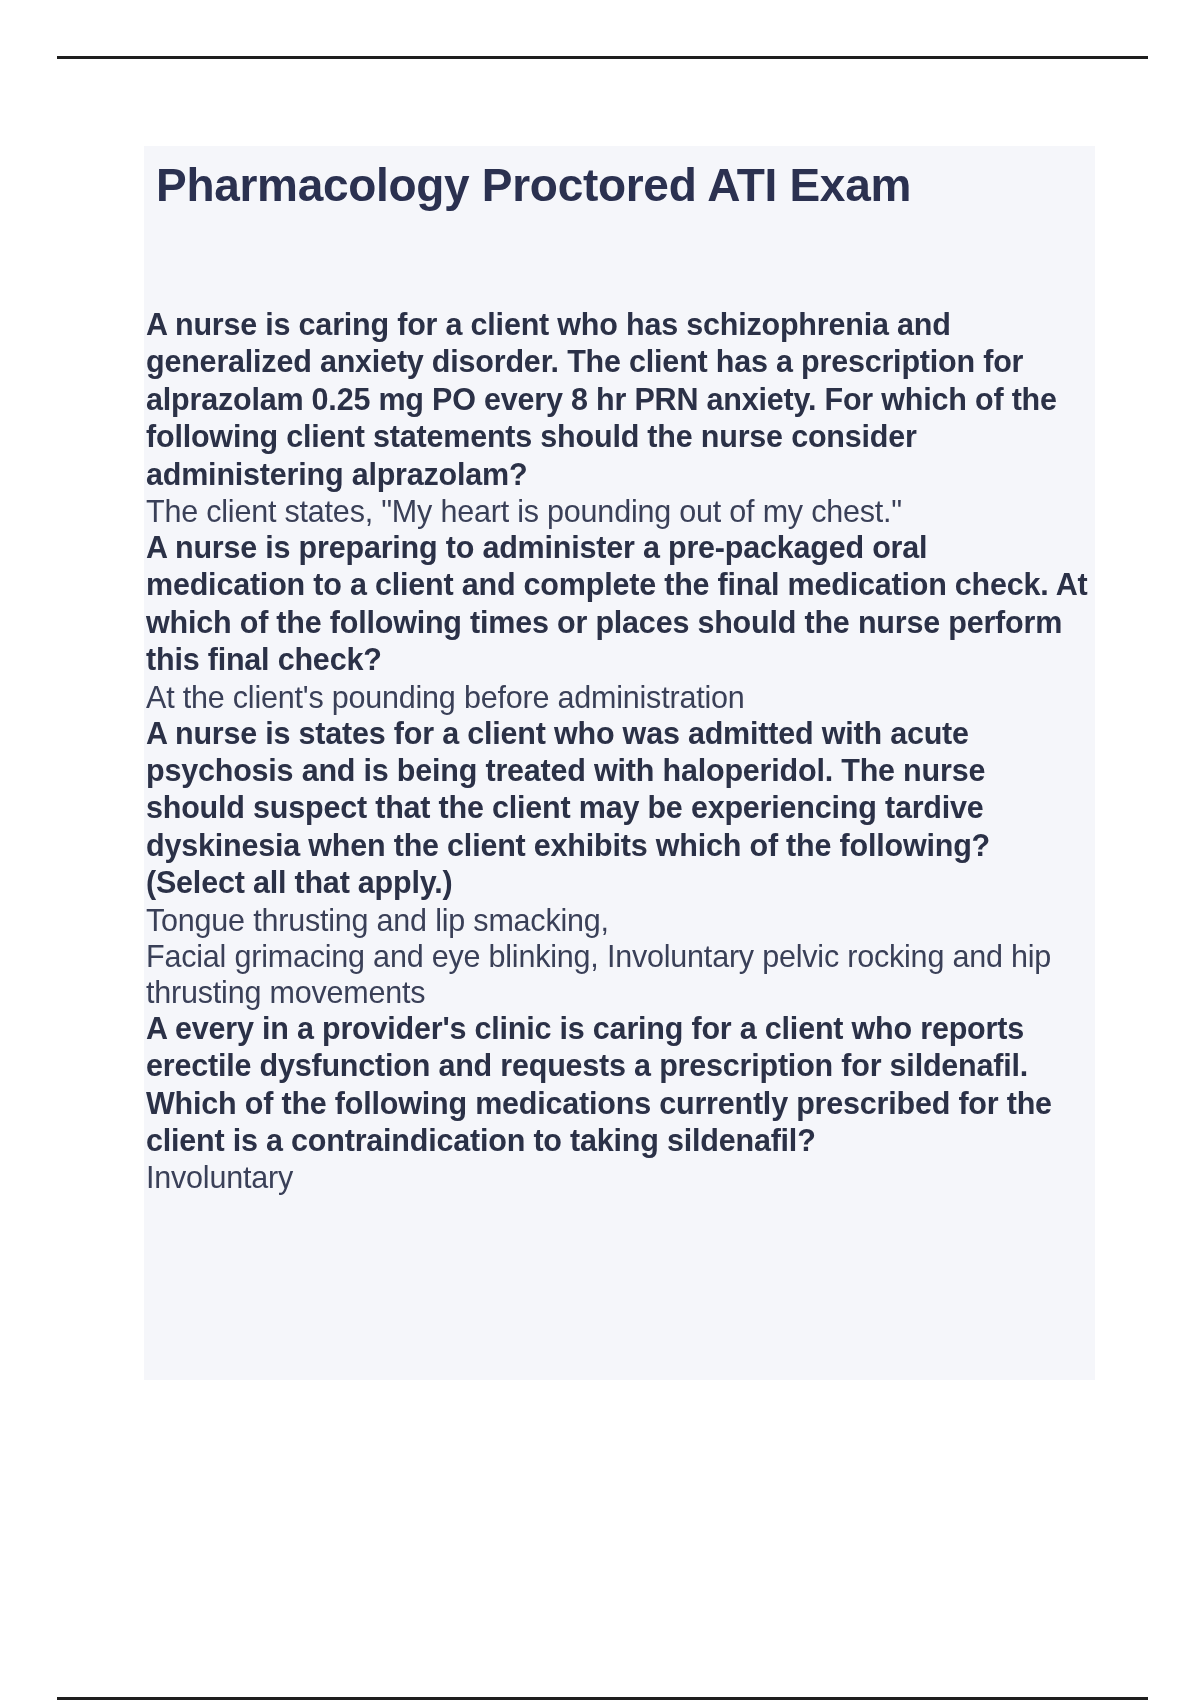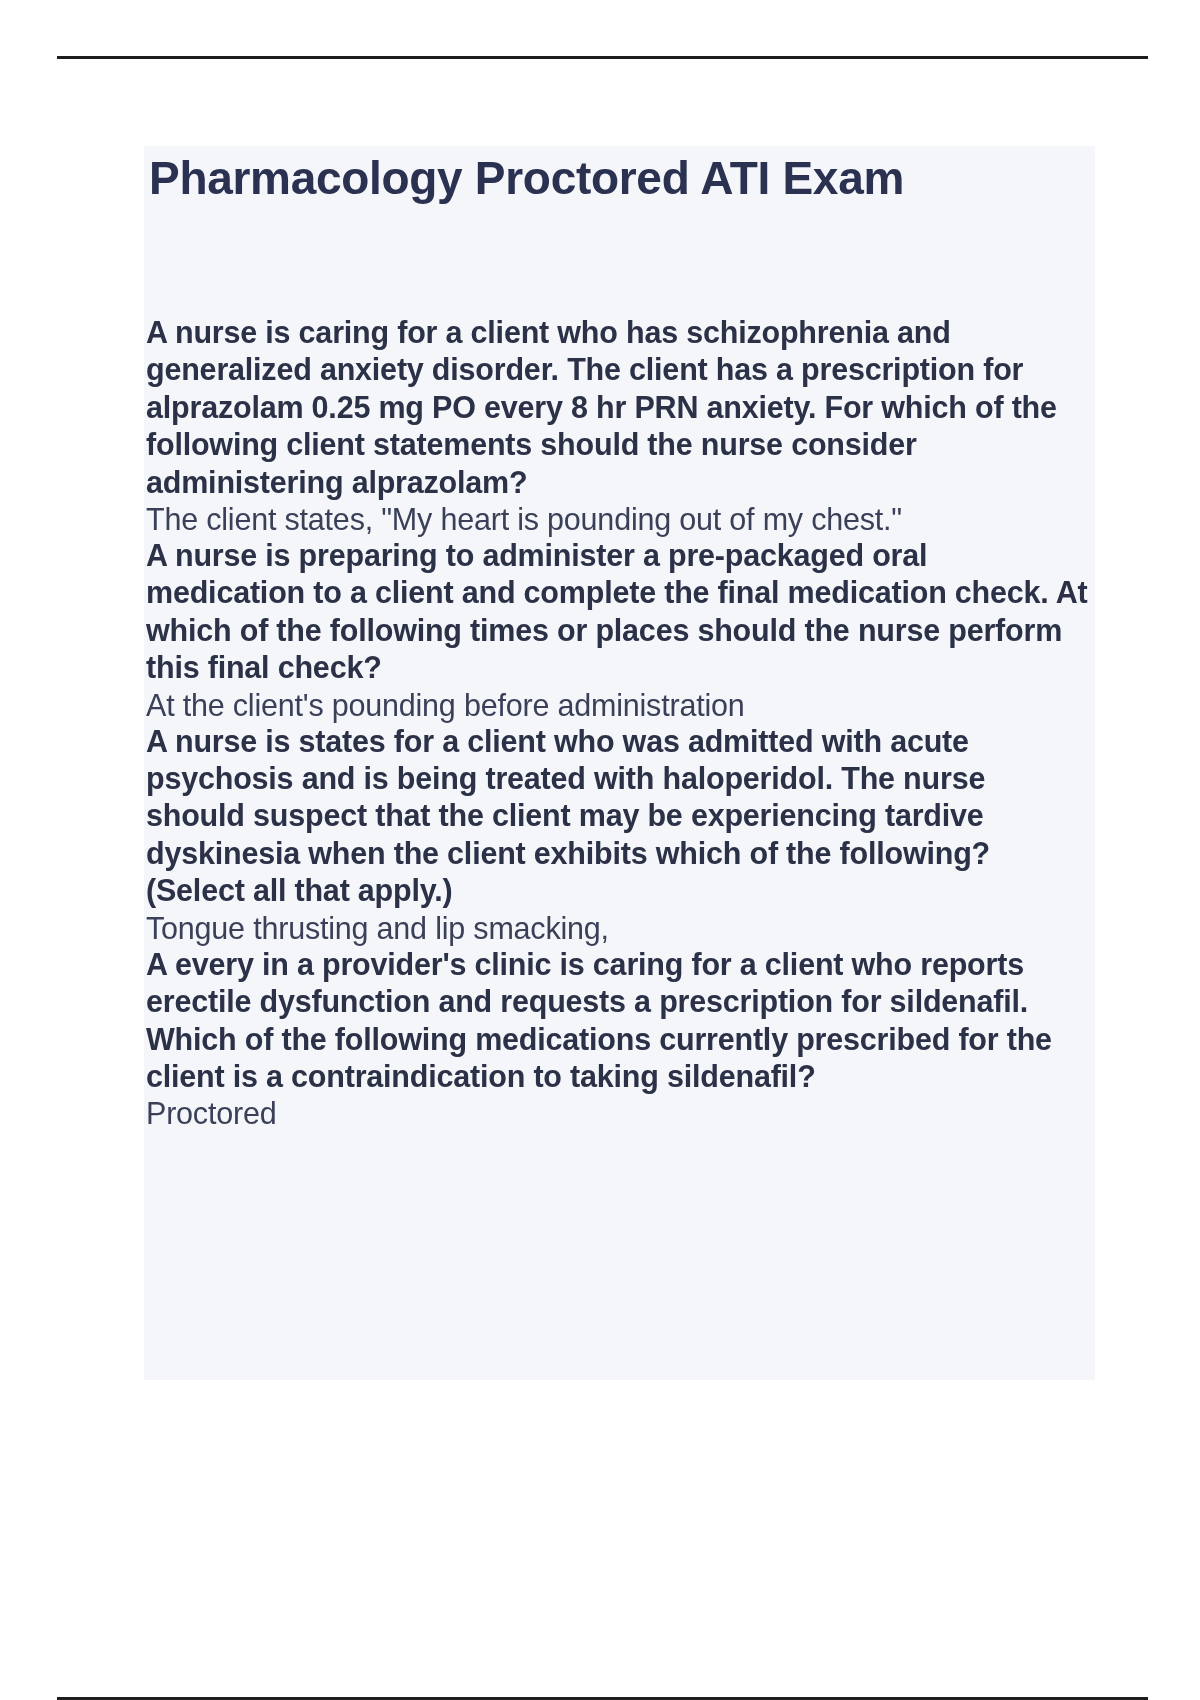--- a/index.html
+++ b/index.html
@@ -29,31 +29,31 @@
       left: 144px;
       top: 146px;
       width: 951px;
       height: 1234px;
       background: #f5f6fa;
     }
     .title {
       position: absolute;
       left: 146px;
       top: 148px;
-      margin: 3px;
+      margin: 10px;
       font-size: 46px;
       font-weight: bold;
       color: #2b3150;
       line-height: 54px;
       letter-spacing: -0.3px;
     }
     .qa-list {
       position: absolute;
       left: 146px;
-      top: 314px;
+      top: 306px;
       width: 945px;
     }
     .question {
       font-size: 30.5px;
       font-weight: bold;
       line-height: 37.4px;
       color: #2b3147;
       margin: 0;
       letter-spacing: -0.2px;
     }
@@ -80,20 +80,21 @@
     <p class="question">A nurse is caring for a client who has schizophrenia and generalized anxiety disorder. The client has a prescription for alprazolam 0.25 mg PO every 8 hr PRN anxiety. For which of the following client statements should the nurse consider administering alprazolam?</p>
     <p class="answer">The client states, "My heart is pounding out of my chest."</p>
   </div>
   <div>
     <p class="question">A nurse is preparing to administer a pre-packaged oral medication to a client and complete the final medication check. At which of the following times or places should the nurse perform this final check?</p>
     <p class="answer">At the client's pounding before administration</p>
   </div>
   <div>
     <p class="question">A nurse is states for a client who was admitted with acute psychosis and is being treated with haloperidol. The nurse should suspect that the client may be experiencing tardive dyskinesia when the client exhibits which of the following? (Select all that apply.)</p>
     <p class="answer">Tongue thrusting and lip smacking,</p>
+    <p class="answer">Facial grimacing and eye blinking, Involuntary pelvic rocking and hip thrusting movements</p>
   </div>
   <div>
     <p class="question">A every in a provider's clinic is caring for a client who reports erectile dysfunction and requests a prescription for sildenafil. Which of the following medications currently prescribed for the client is a contraindication to taking sildenafil?</p>
-    <p class="answer">Proctored</p>
+    <p class="answer">Involuntary</p>
   </div>
 </div>
 
 <div class="rule bottom"></div>
 
 </body></html>

